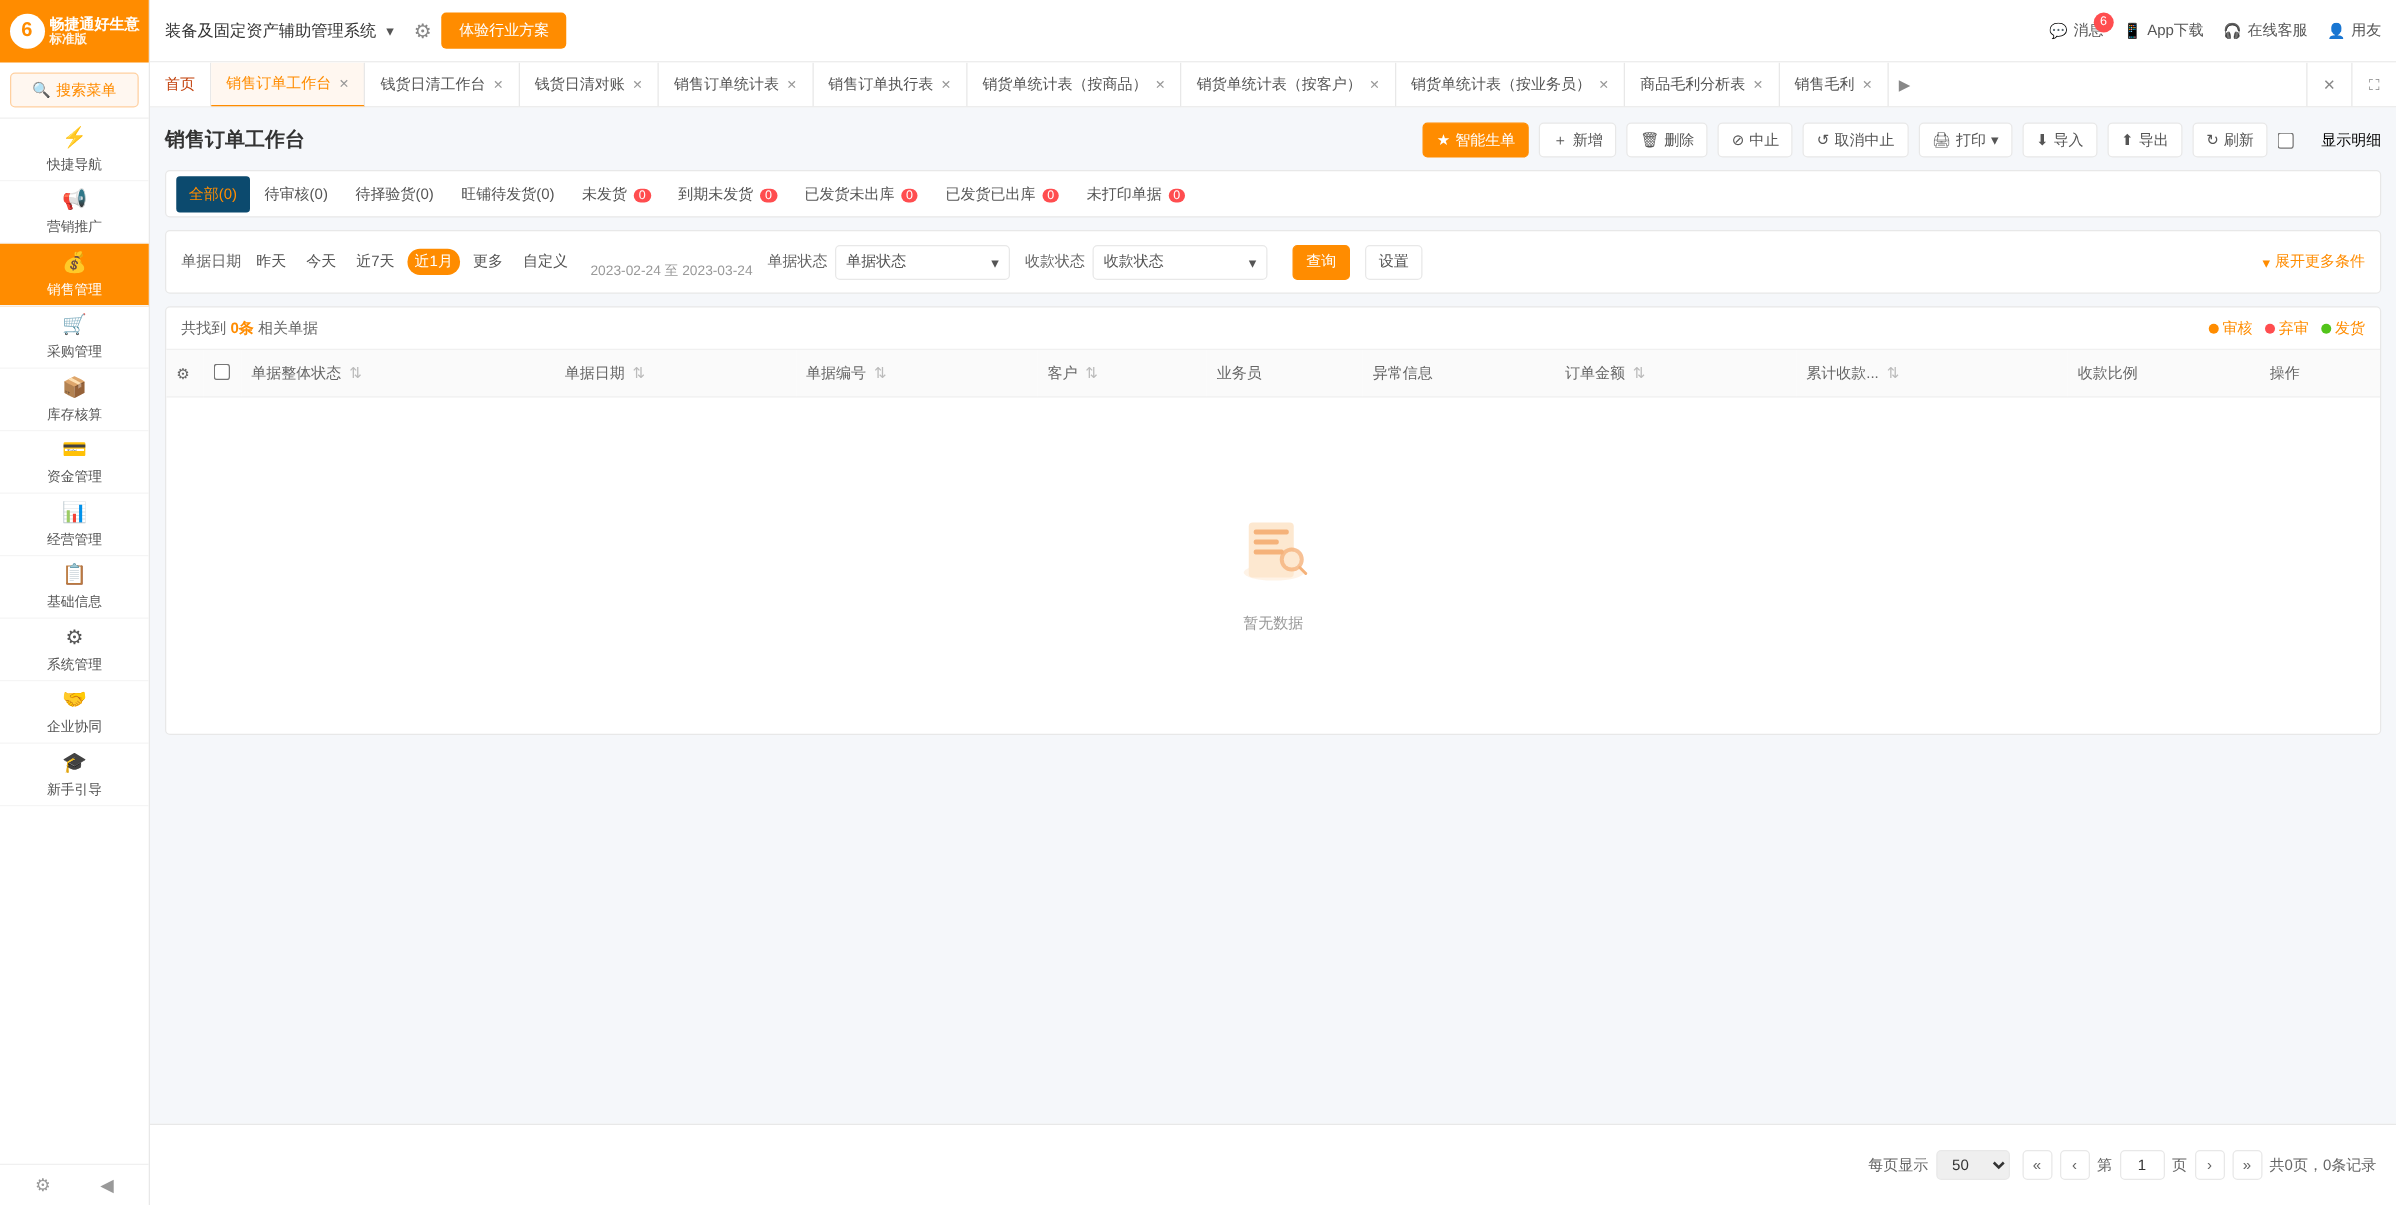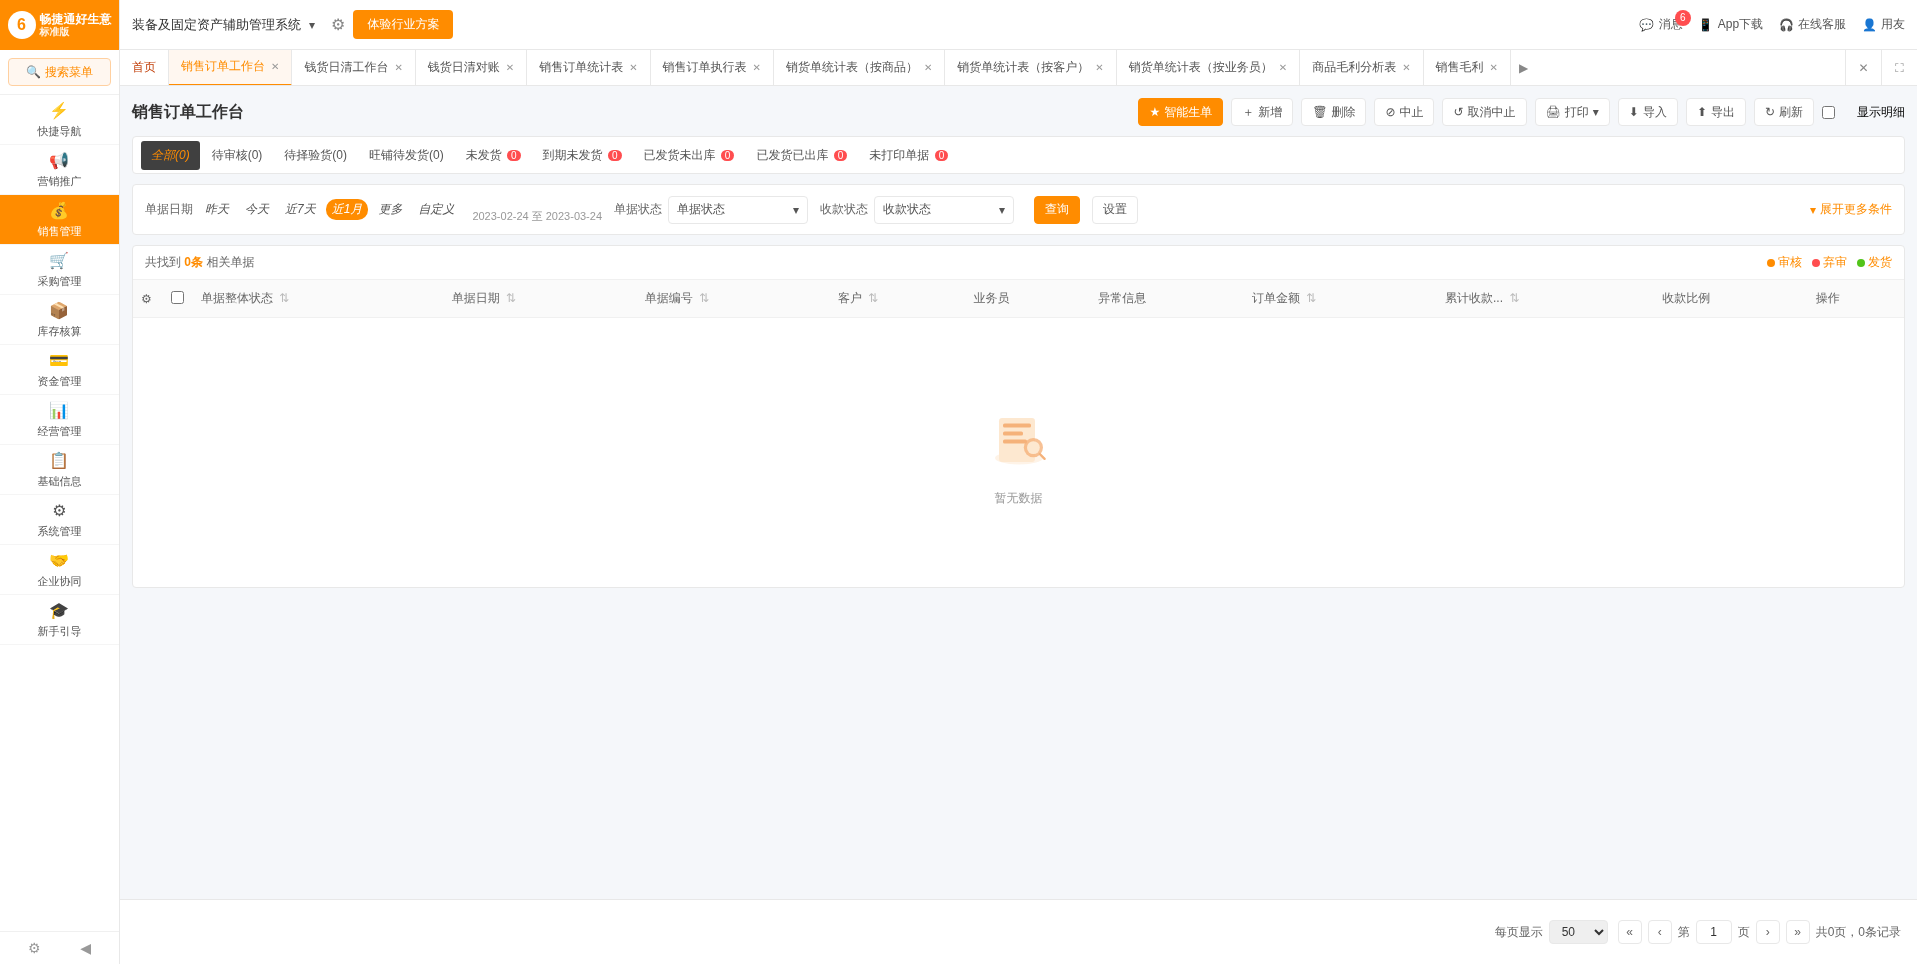--- a/index.html
+++ b/index.html
@@ -54,29 +54,29 @@
     
     .page-header { display: flex; align-items: center; justify-content: space-between; margin-bottom: 10px; }
     .page-title { font-size: 16px; font-weight: bold; color: #333; }
     .page-actions { display: flex; align-items: center; gap: 8px; }
     .action-btn { height: 28px; padding: 0 10px; border: 1px solid #e8e8e8; background: #fff; border-radius: 4px; cursor: pointer; display: flex; align-items: center; gap: 4px; color: #555; font-size: 12px; }
     .action-btn.primary { background: #ff8c00; border-color: #ff8c00; color: #fff; }
 
     
     .subtabs { display: flex; align-items: center; background: #fff; border-radius: 4px; padding: 0 8px; margin-bottom: 10px; border: 1px solid #e8e8e8; height: 38px; gap: 2px; }
     .subtab { padding: 6px 10px; cursor: pointer; color: #555; border-radius: 3px; white-space: nowrap; font-size: 12px; }
-    .subtab.active { color: #ff8c00; background: #404040; font-style: italic; }
+    .subtab.active { color: #ff8c00; background: #0c4a6e; }
     .subtab .badge-red { background: #ff4d4f; color: #fff; border-radius: 10px; padding: 0 4px; font-size: 10px; margin-left: 2px; }
 
     
     .filter-bar { background: #fff; border-radius: 4px; padding: 10px 12px; margin-bottom: 10px; border: 1px solid #e8e8e8; }
     .filter-row { display: flex; align-items: center; gap: 12px; flex-wrap: wrap; }
     .filter-item { display: flex; align-items: center; gap: 6px; }
     .filter-label { color: #666; white-space: nowrap; }
-    .filter-date-options { display: flex; align-items: flex-start; gap: 4px; font-style: italic; }
+    .filter-date-options { display: flex; align-items: flex-start; gap: 4px; }
     .date-opt { padding: 2px 6px; cursor: pointer; color: #555; border-radius: 3px; }
     .date-opt.active { background: #ff8c00; color: #fff; border-radius: 10px; }
     .date-range { color: #999; font-size: 11px; margin-top: 14px; }
     .filter-select { min-width: 140px; height: 28px; border: 1px solid #e8e8e8; border-radius: 4px; padding: 0 8px; color: #555; display: flex; align-items: center; justify-content: space-between; cursor: pointer; background: #fff; }
     .expand-btn { margin-left: auto; color: #ff8c00; cursor: pointer; display: flex; align-items: center; gap: 4px; }
 
     
     .table-area { background: #fff; border-radius: 4px; border: 1px solid #e8e8e8; overflow: hidden; }
     .table-header-bar { display: flex; align-items: center; justify-content: space-between; padding: 8px 12px; border-bottom: 1px solid #f0f0f0; }
     .result-count { color: #666; }

